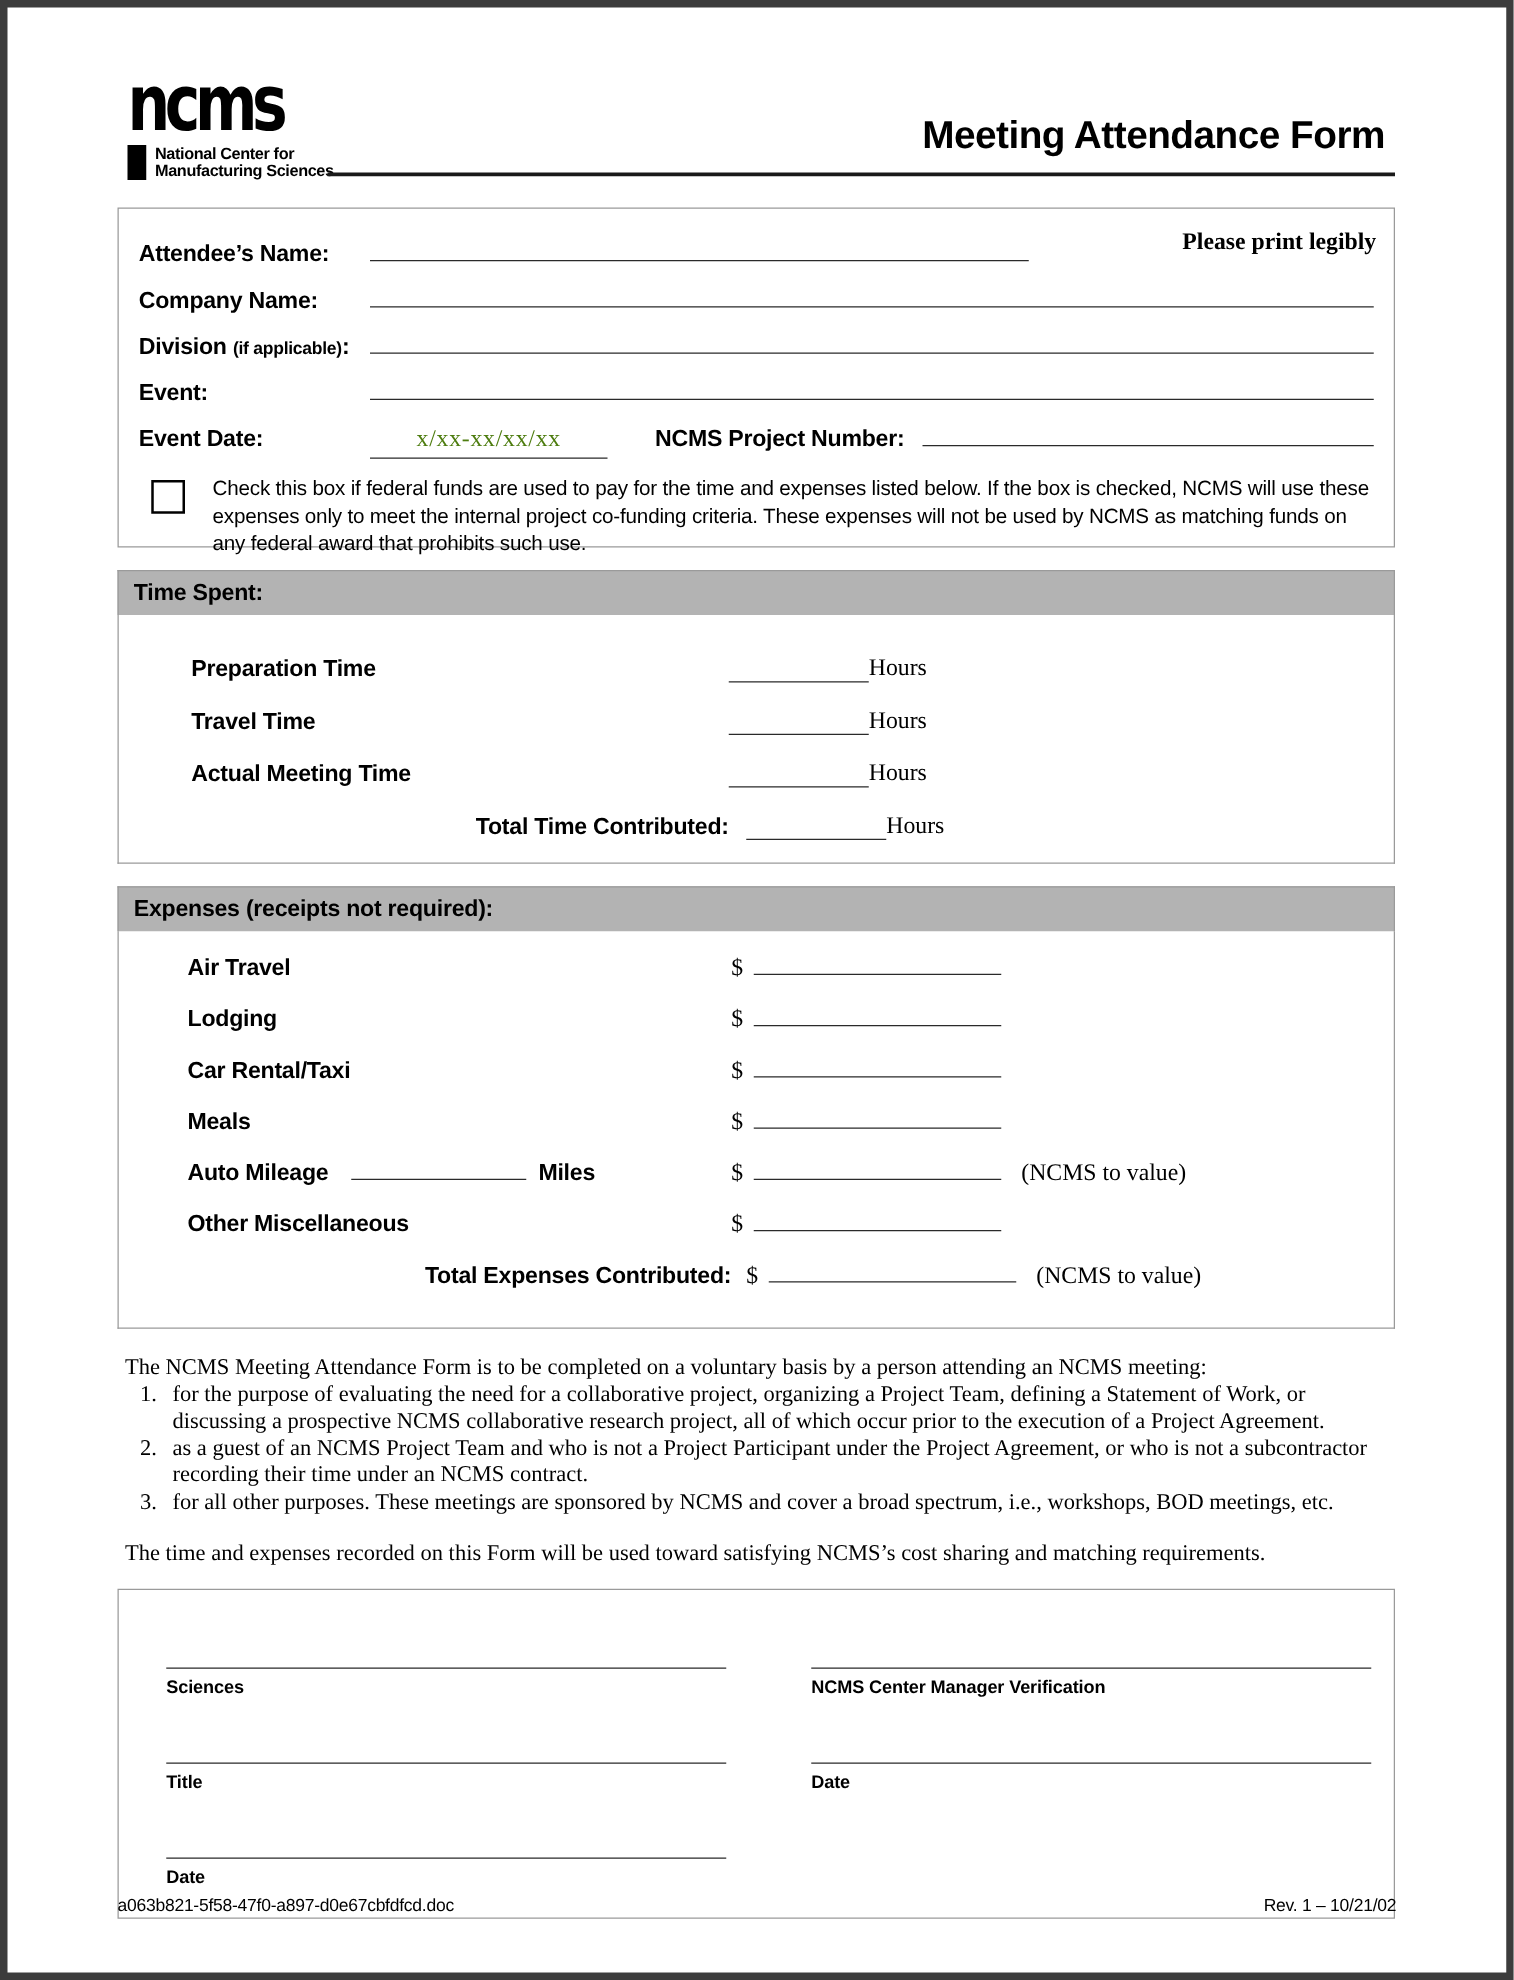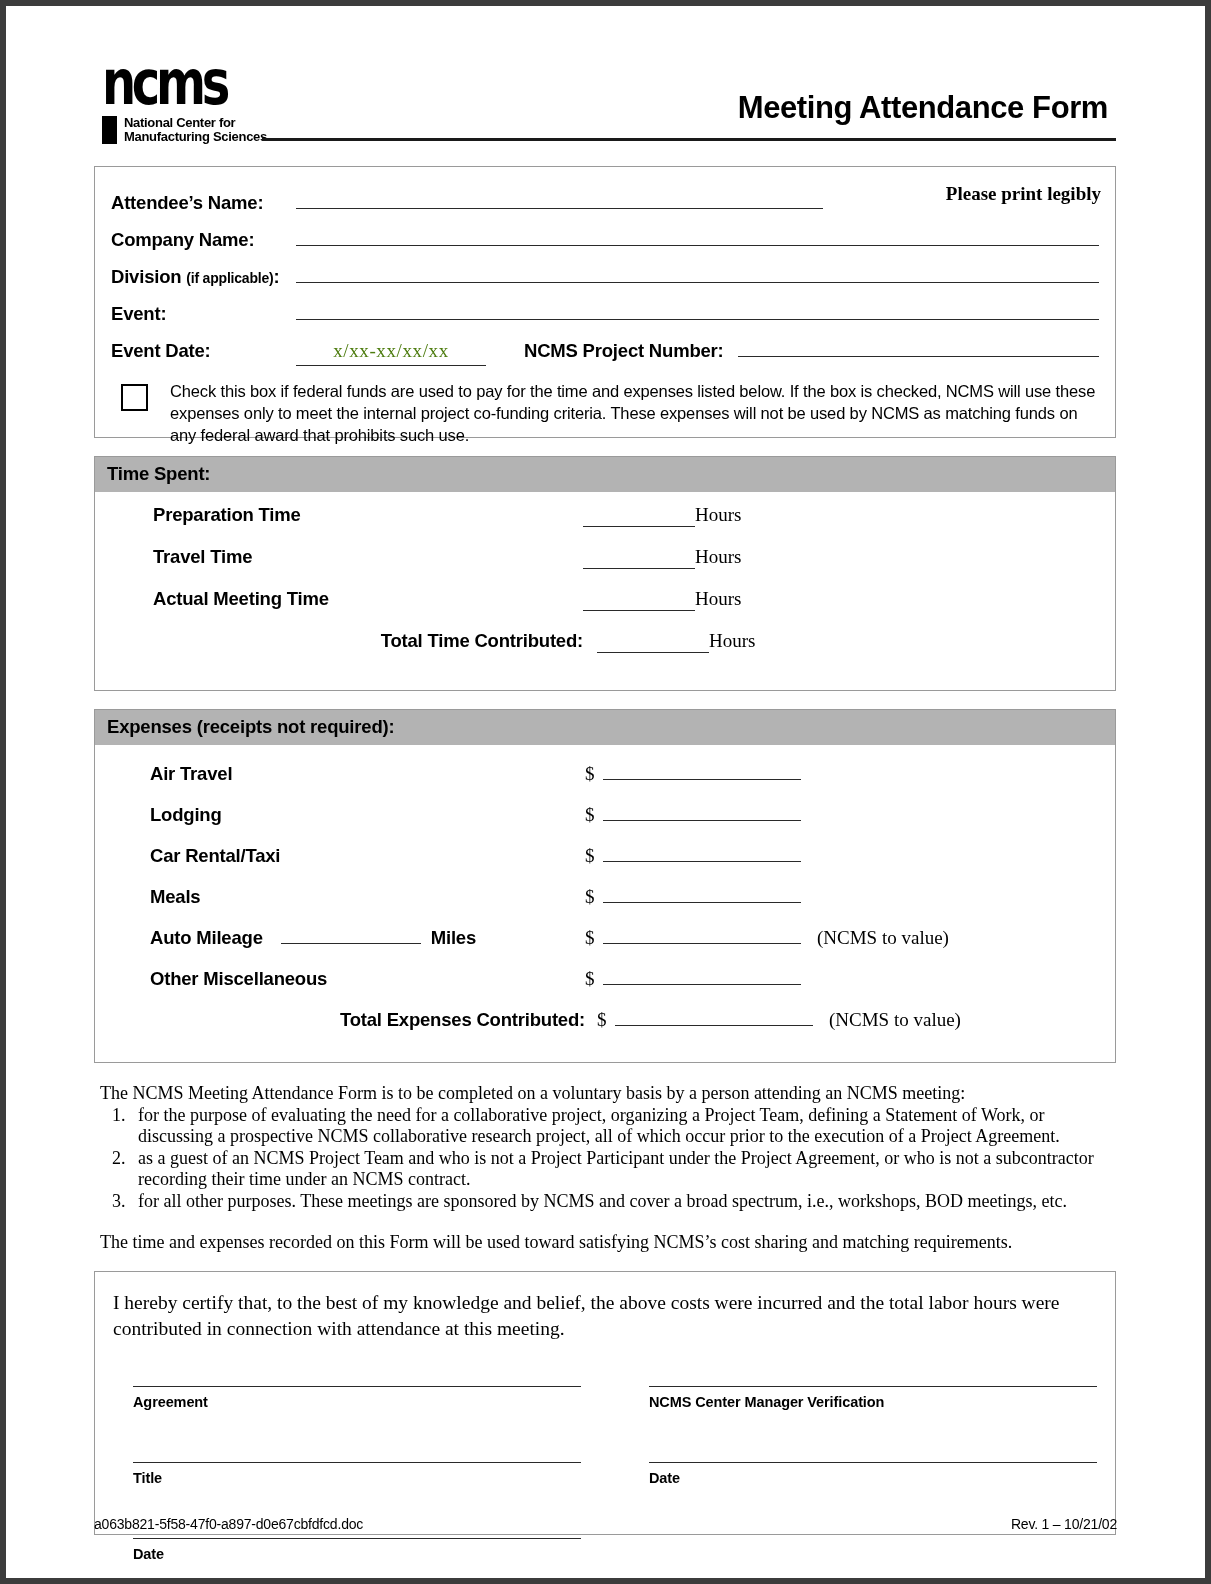--- a/index.html
+++ b/index.html
@@ -185,21 +185,21 @@
   }
   .sec-body {
     border: 1px solid #9a9a9a;
     border-top: none;
     padding: 12px 0 18px 0;
   }
 
   
   .trow {
     display: flex;
-    align-items: flex-start;
+    align-items: flex-end;
     height: 42px;
     padding-left: 58px;
   }
   .trow .tname {
     width: 430px;
     flex: none;
     font-size: 18.5px;
     font-weight: bold;
     letter-spacing: -0.2px;
   }
@@ -505,27 +505,26 @@
         </li>
         <li>
           <span class="num">3.</span>
           <span class="txt">for all other purposes. These meetings are sponsored by NCMS and cover a broad spectrum, i.e., workshops, BOD meetings, etc.</span>
         </li>
       </ul>
       <p class="closing">The time and expenses recorded on this Form will be used toward satisfying NCMS’s cost sharing and matching requirements.</p>
     </div>
 
     <div class="panel certify">
-      <div class="certify-text">I hereby certify that, to the best of my knowledge and belief, the above costs were incurred and the total labor hours were contributed in connection with attendance at this meeting.</div>
 
       <div class="sig-grid">
         <div class="sig-col">
           <div class="sig-item">
             <div class="sig-line"></div>
-            <div class="sig-label">Agreement</div>
+            <div class="sig-label">Sciences</div>
           </div>
           <div class="sig-item">
             <div class="sig-line"></div>
             <div class="sig-label">Title</div>
           </div>
           <div class="sig-item">
             <div class="sig-line"></div>
             <div class="sig-label">Date</div>
           </div>
         </div>

